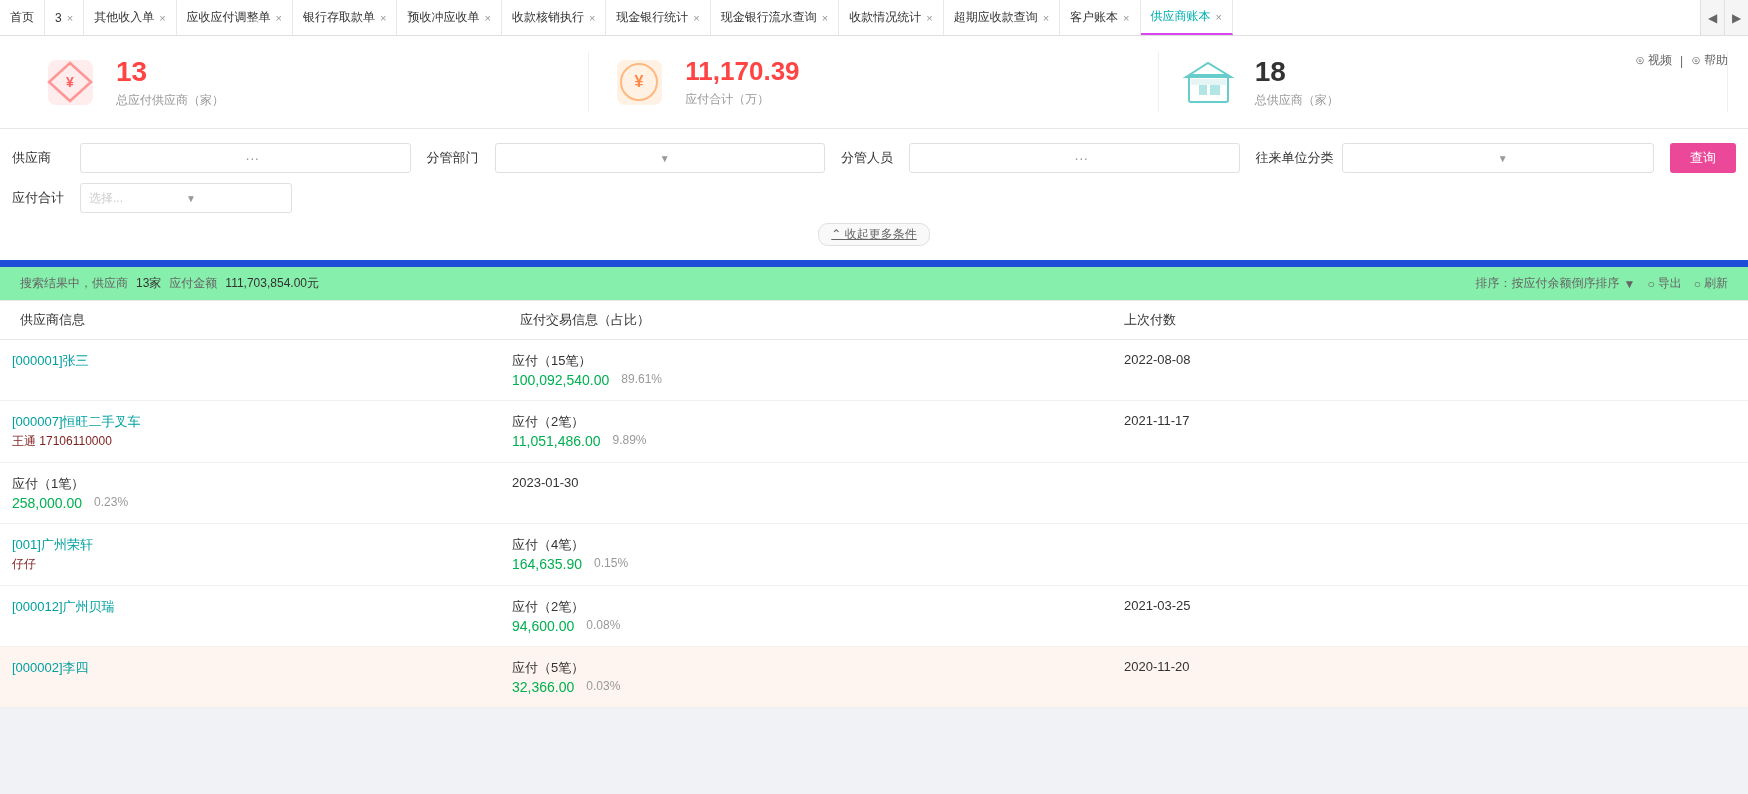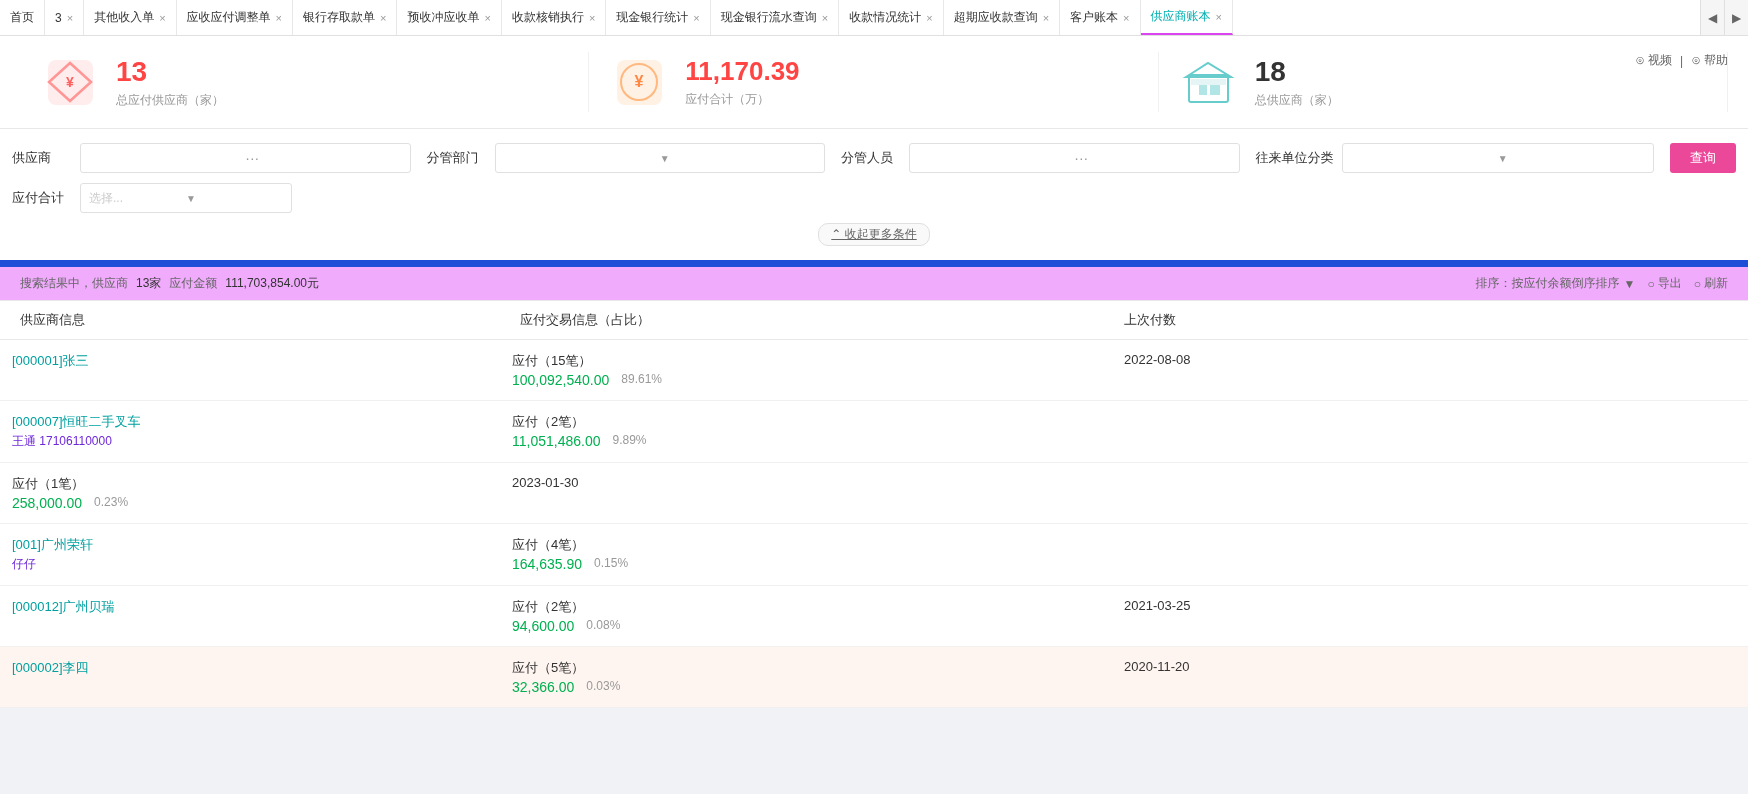--- a/index.html
+++ b/index.html
@@ -169,21 +169,21 @@
       border-radius: 10px;
       background: #f9f9f9;
       text-decoration: underline;
     }
 
     
     .result-bar {
       display: flex;
       align-items: center;
       justify-content: space-between;
-      background: #f0abfc;
+      background: #86efac;
       padding: 8px 20px;
       font-size: 12px;
       color: #666;
       border-bottom: 1px solid #e8e8e8;
     }
     .result-bar .result-info { display: flex; gap: 8px; }
     .result-bar .result-actions { display: flex; align-items: center; gap: 12px; }
     .result-actions .sort-btn {
       display: flex;
       align-items: center;
@@ -223,21 +223,21 @@
     }
     .table-row.highlighted { background: #fff5f0; }
     .supplier-name {
       color: #00a0a0;
       cursor: pointer;
       font-size: 13px;
       text-decoration: none;
     }
     .supplier-contact {
       font-size: 12px;
-      color: #6d28d9;
+      color: #7f1d1d;
       margin-top: 2px;
     }
     .tx-label { font-size: 13px; color: #333; }
     .tx-amount {
       color: #00b050;
       font-size: 14px;
       font-weight: 500;
       margin-top: 2px;
       cursor: pointer;
     }
@@ -465,20 +465,21 @@
           <a class="supplier-name">[000007]恒旺二手叉车</a>
           <div class="supplier-contact">王通  17106110000</div>
         </div>
         <div>
           <div class="tx-label">应付（2笔）</div>
           <div style="display:flex;align-items:center;">
             <a class="tx-amount">11,051,486.00</a>
             <span class="tx-percent">9.89%</span>
           </div>
         </div>
+        <div class="last-pay">2021-11-17</div>
       </div>
 
       <div class="table-row">
         <div>
           <div class="tx-label">应付（1笔）</div>
           <div style="display:flex;align-items:center;">
             <a class="tx-amount">258,000.00</a>
             <span class="tx-percent">0.23%</span>
           </div>
         </div>

